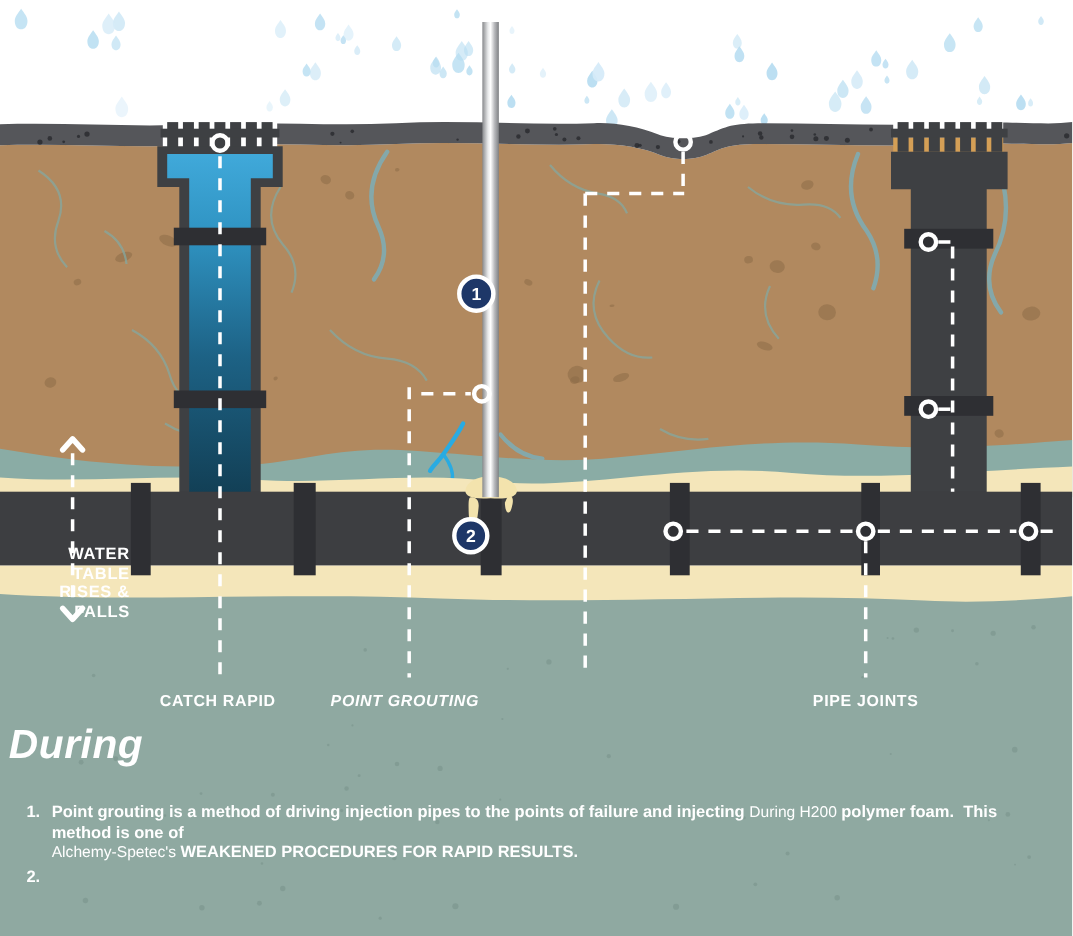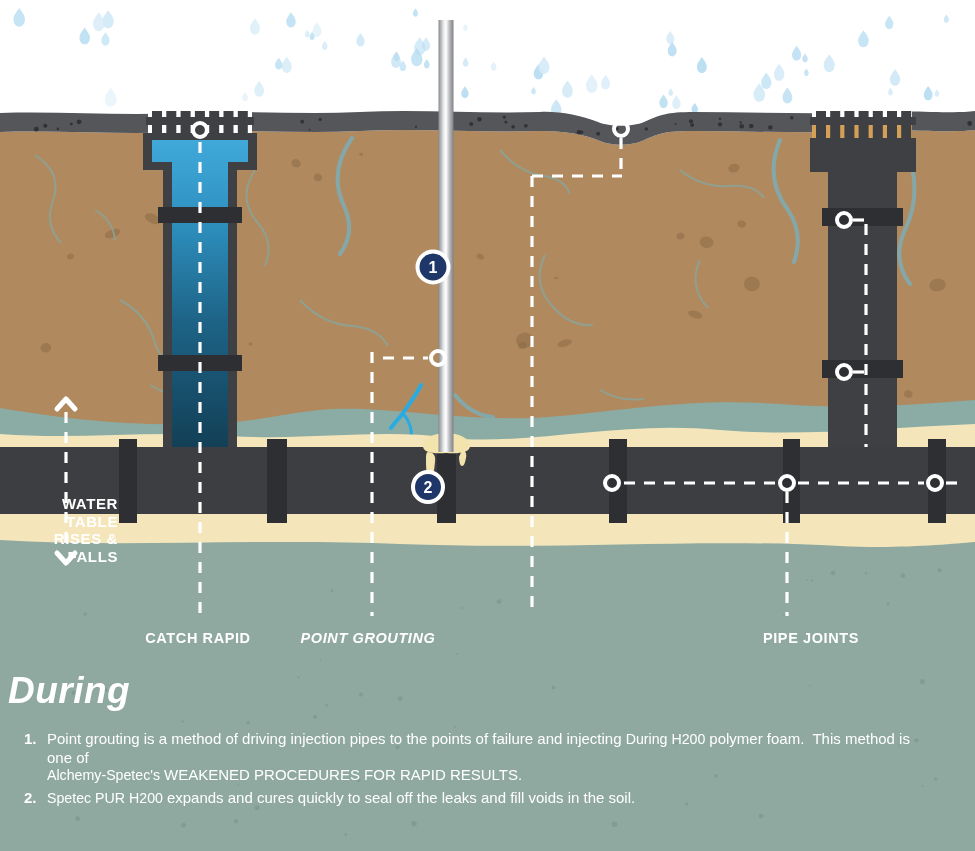--- a/index.html
+++ b/index.html
@@ -27,28 +27,28 @@
   .chev{stroke:#fff;stroke-width:5;fill:none;stroke-linecap:round;stroke-linejoin:round;}
   .badge-circle{fill:var(--badge);stroke:#fff;stroke-width:4;}
   .badge-num{fill:#fff;font-weight:bold;font-size:16px;text-anchor:middle;
              font-family:"Liberation Sans","DejaVu Sans",sans-serif;}
   .lbl{position:absolute;color:var(--text);font-weight:bold;font-size:14.5px;line-height:18px;
        letter-spacing:.6px;text-align:center;white-space:pre-line;}
   .lbl-watertable{left:6px;top:466px;width:112px;font-size:15px;line-height:17.5px;text-align:right;margin-top:29px;}
   .lbl-catch{left:123px;top:629px;width:150px;}
   .lbl-point{left:288px;top:629px;width:160px;font-style:italic;}
   .lbl-potholes{left:446px;top:627px;width:170px;}
-  .lbl-joints{left:736px;top:629px;width:150px;}
-  .during{position:absolute;left:8px;top:670px;color:var(--text);font-size:37px;
+  .lbl-joints{left:712px;top:629px;width:150px;}
+  .during{position:absolute;left:8px;top:656px;color:var(--text);font-size:37px;
           font-style:italic;font-weight:bold;letter-spacing:.5px;}
   .notes{position:absolute;left:24px;top:730px;width:908px;color:var(--text);}
   .note{display:flex;gap:6px;margin-bottom:4px;}
   .note .num{font-weight:bold;font-size:15px;flex:0 0 17px;}
   .note .txt{white-space:pre-wrap;font-size:15px;font-weight:bold;line-height:17.5px;}
-  .seg-n{font-weight:normal;}
+  .seg-n{font-weight:bold;}
   .seg-l{font-weight:400;font-size:14.2px;}
 </style>
 </head>
 <body>
 
 <div class="stage">
 
   <svg width="975" height="851" viewBox="0 0 975 851">
     <defs>
       <linearGradient id="basinGrad" x1="0" y1="136" x2="0" y2="450" gradientUnits="userSpaceOnUse">
@@ -395,16 +395,15 @@
   <div class="during">During</div>
 
   <div class="notes">
     <div class="note">
       <span class="num">1.</span>
       <span class="txt"><span class="seg-n">Point grouting is a method of driving injection pipes to the points of failure and injecting </span><span class="seg-l">During H200 </span><span class="seg-n">polymer foam.  This method is one of
 </span><span class="seg-l">Alchemy-Spetec's </span><span class="seg-n">WEAKENED PROCEDURES FOR RAPID RESULTS.</span></span>
     </div>
     <div class="note">
       <span class="num">2.</span>
-      <span class="txt"><span class="seg-l">Spetec PUR H200 </span><span class="seg-n">expands and cures quickly to seal off the leaks and fill voids in the soil.</span></span>
     </div>
   </div>
 </div>
 
 </body></html>

